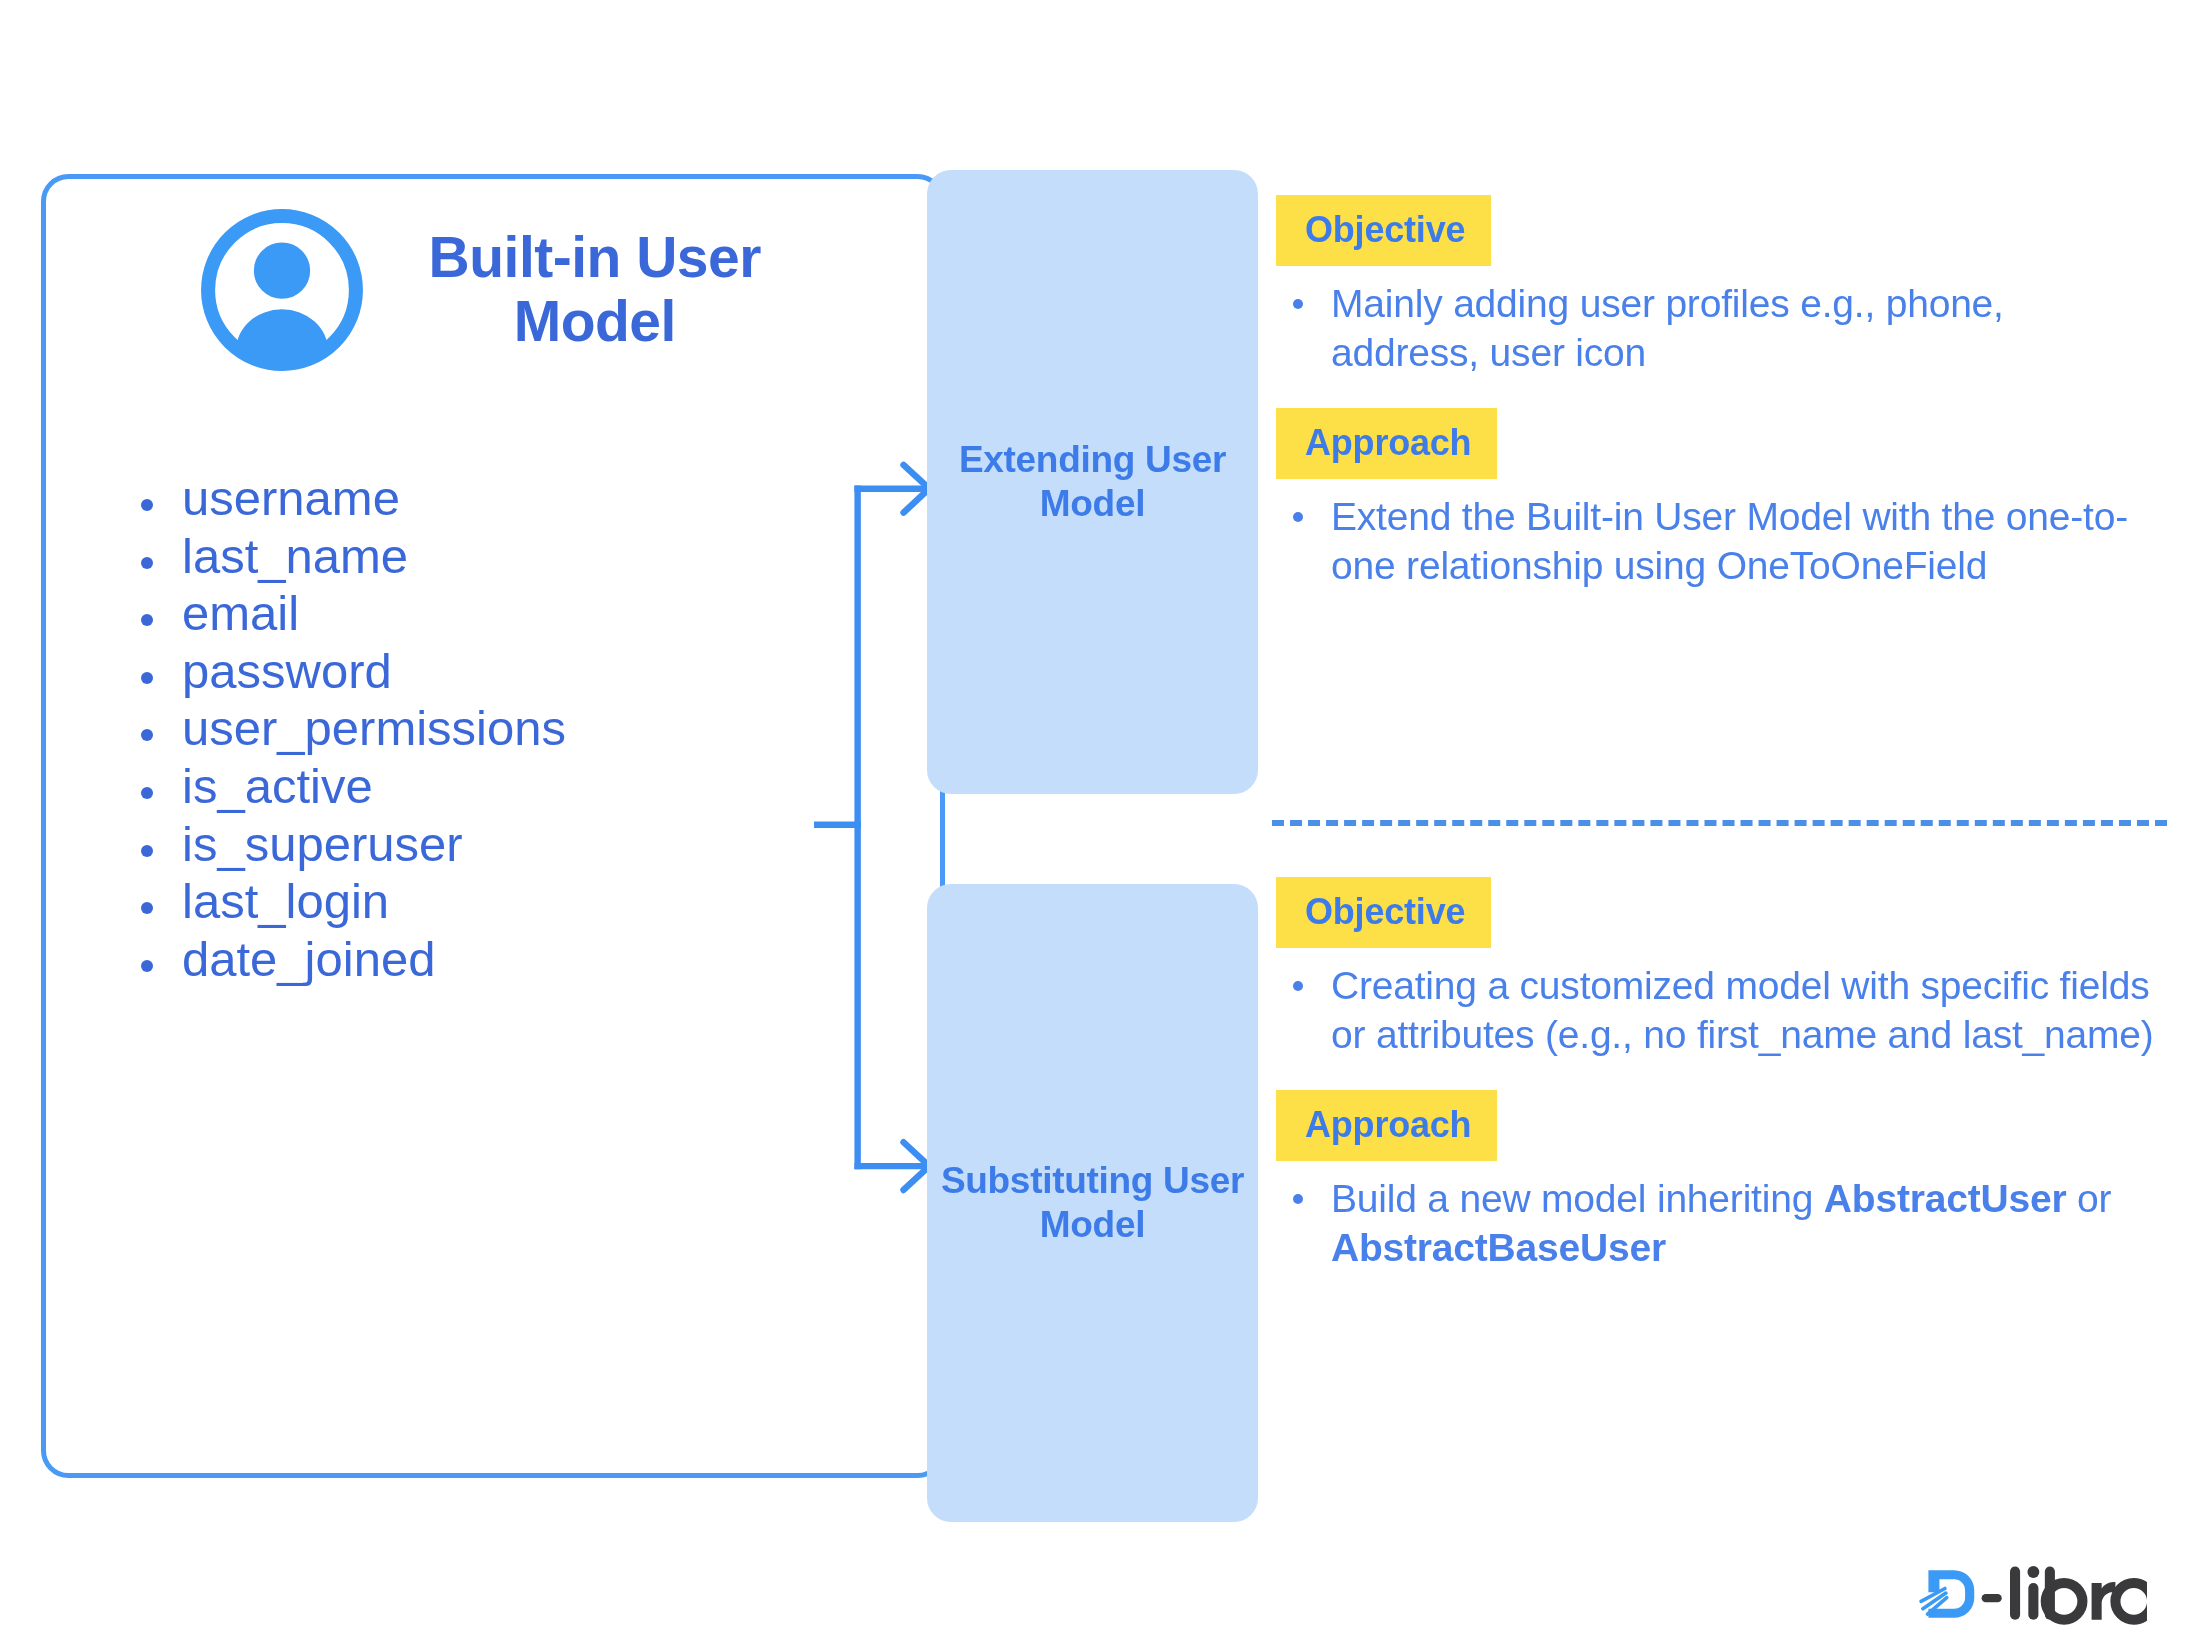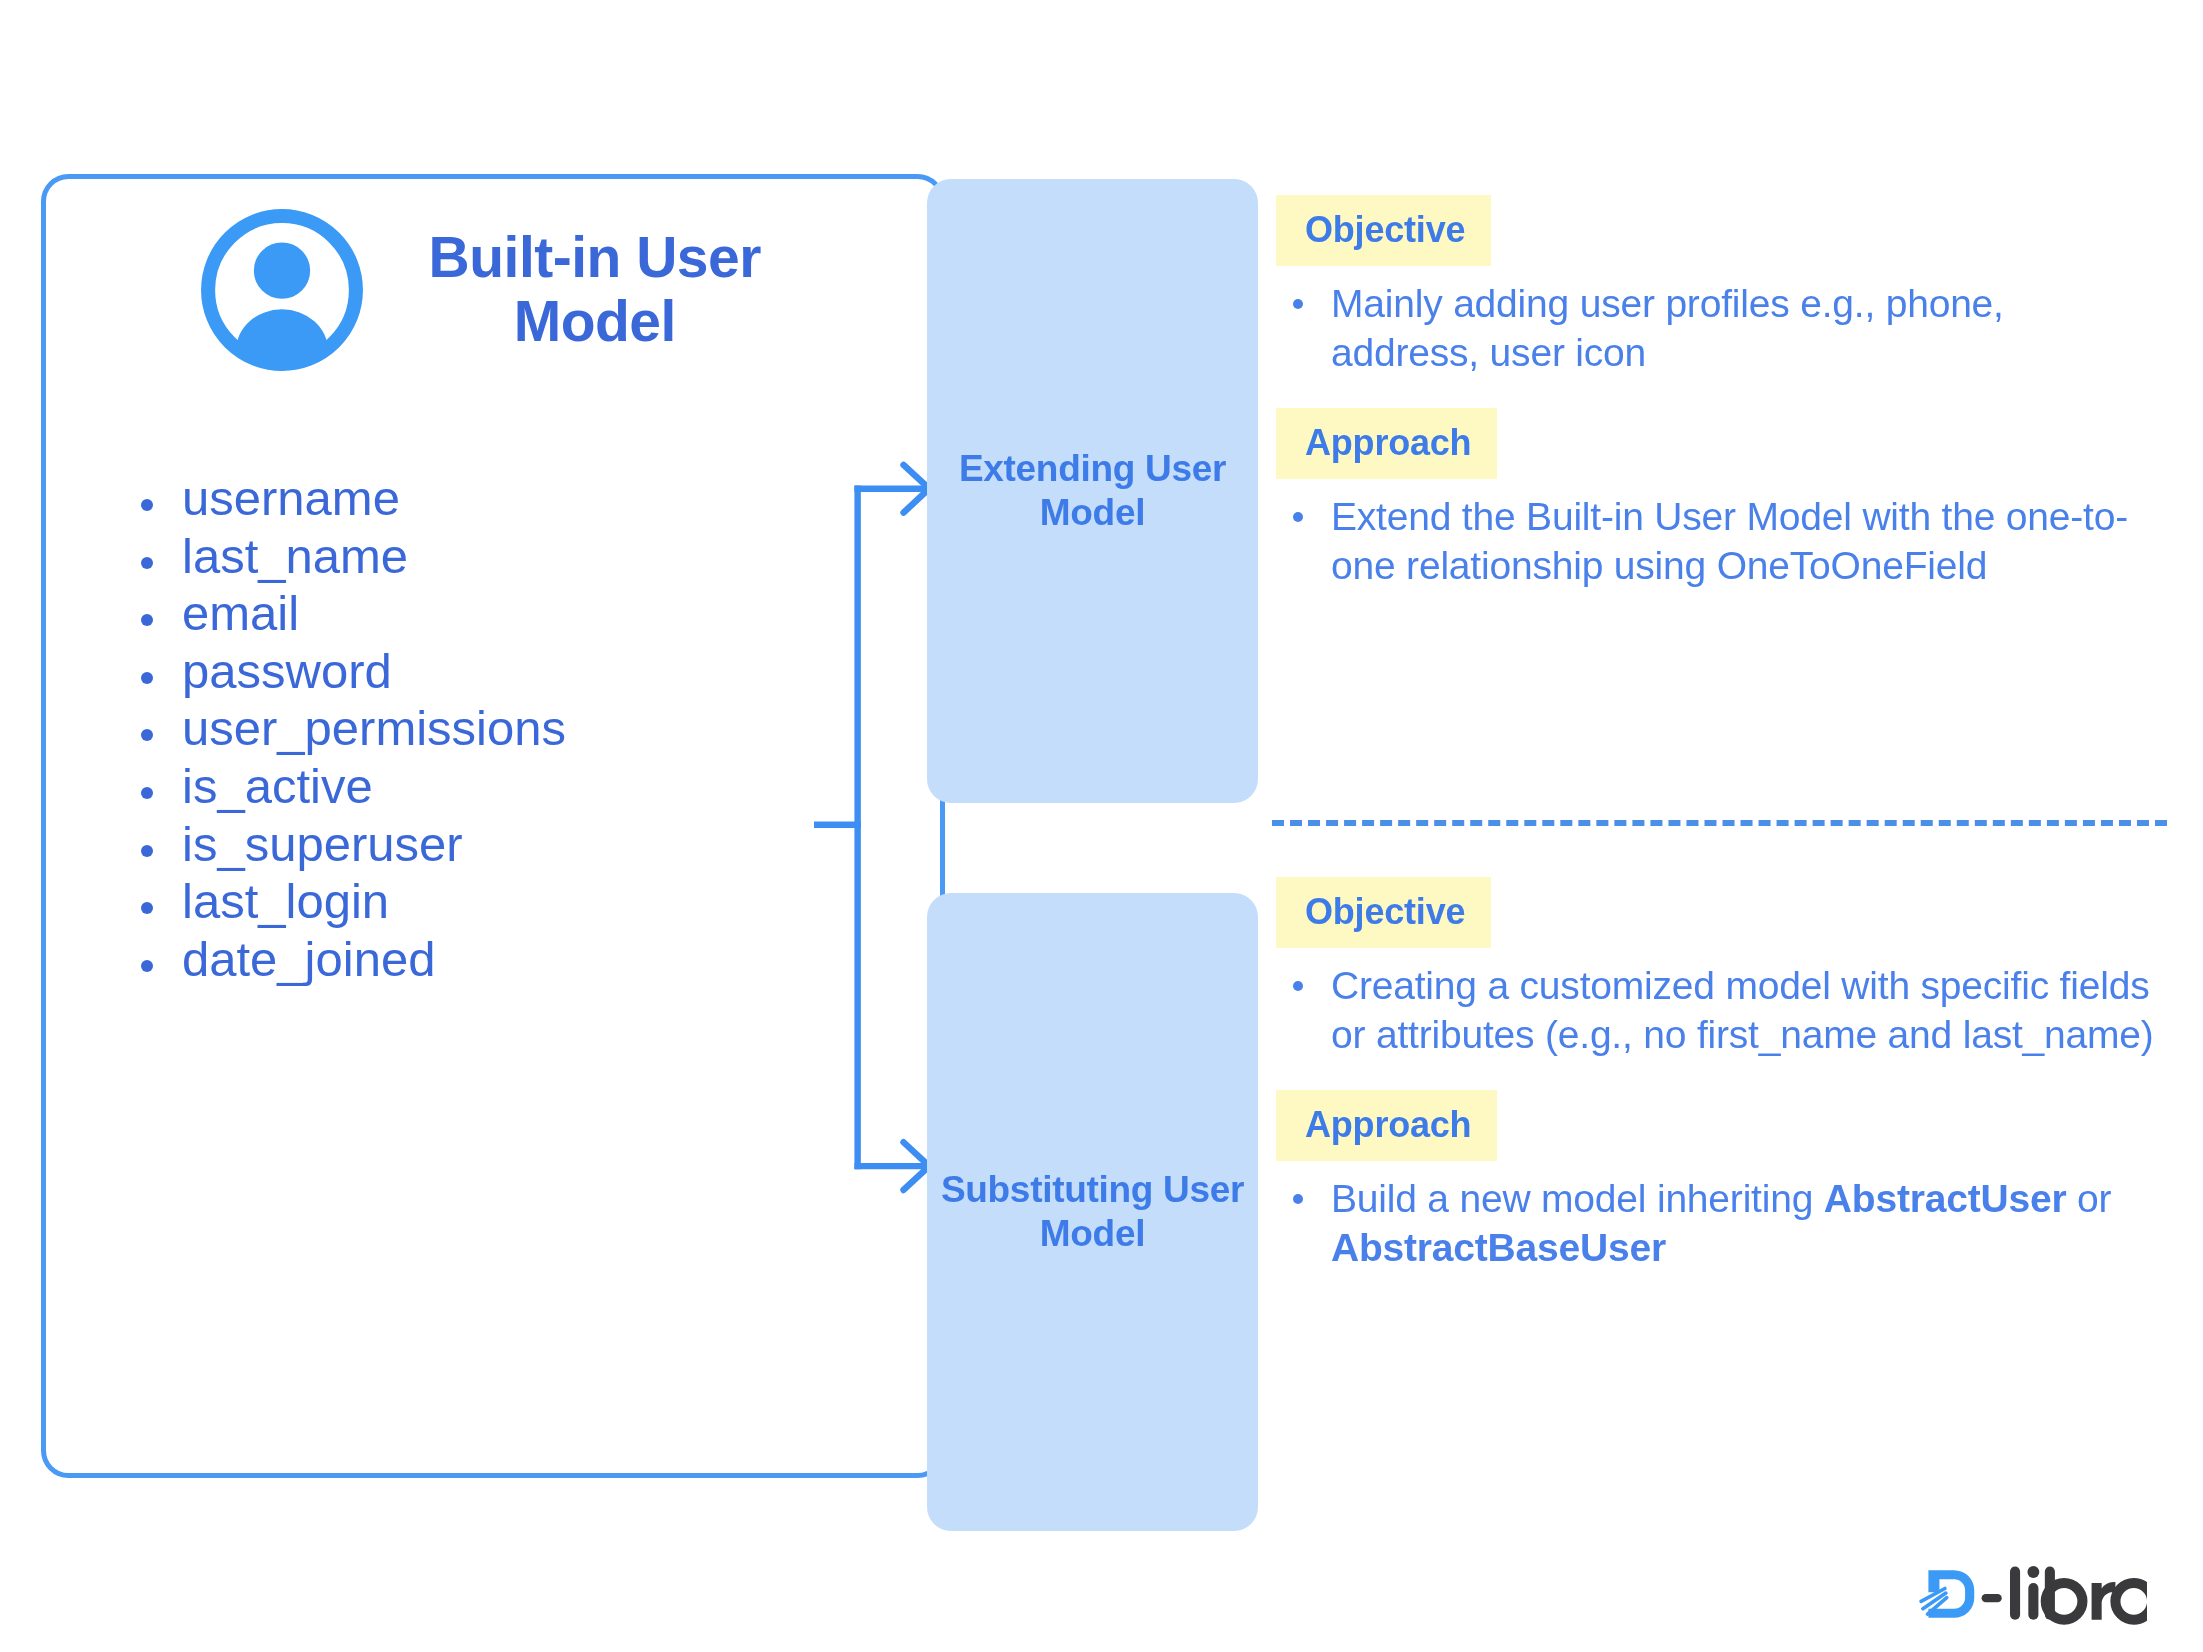--- a/index.html
+++ b/index.html
@@ -99,21 +99,20 @@
 
   
   .branch-box {
     position: absolute;
     width: 331px;
     background: #c3ddfa;
     border-radius: 24px;
     display: flex;
     align-items: center;
     justify-content: center;
-    margin-top: 9px;
   }
   .branch-box-label {
     font-size: 37px;
     font-weight: bold;
     color: #3d7be8;
     text-align: center;
     line-height: 1.18;
     letter-spacing: -0.3px;
   }
   #branch-box-extending {
@@ -131,21 +130,21 @@
   .detail-block {
     position: absolute;
     left: 1276px;
     width: 882px;
   }
   #detail-extending { top: 195px; }
   #detail-substituting { top: 877px; }
 
   .section-chip {
     display: inline-block;
-    background: #fef9c3;
+    background: #fde047;
     color: #3d7be8;
     font-size: 36px;
     font-weight: bold;
     line-height: 1;
     padding: 16.5px 26px 18.4px 29px;
     letter-spacing: -0.2px;
   }
 
   .detail-list {
     list-style: none;

